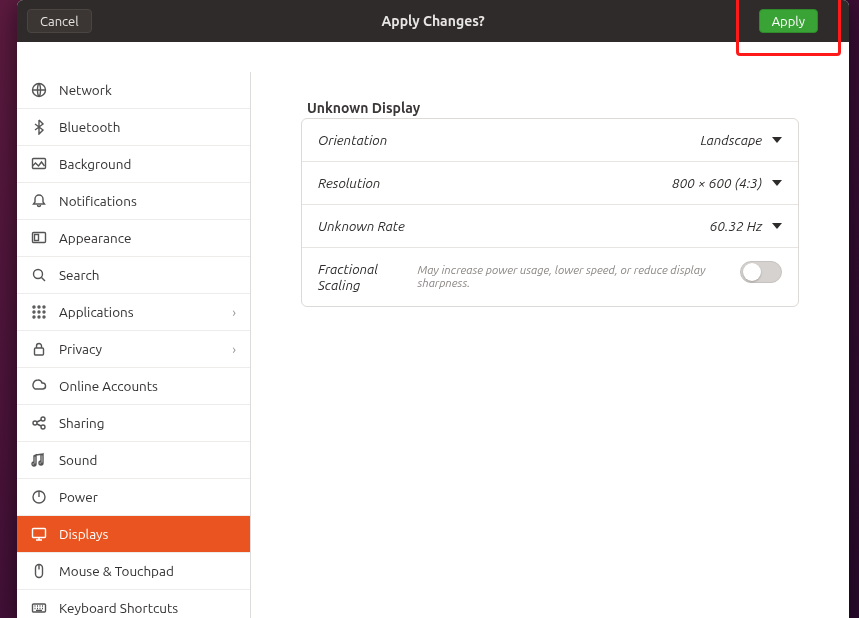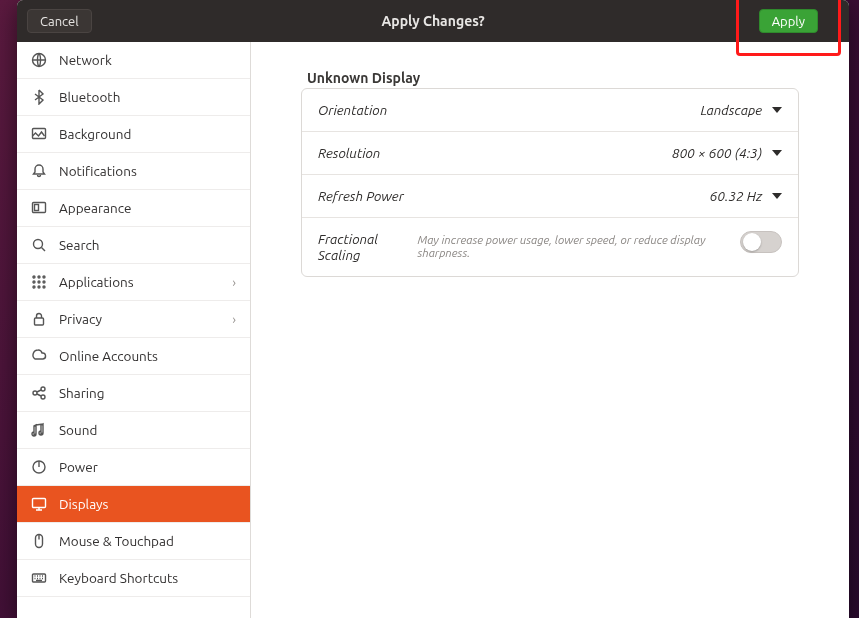--- a/index.html
+++ b/index.html
@@ -6,21 +6,21 @@
 body {
   width: 859px; height: 618px;
   background: linear-gradient(135deg, #5b1a3f 0%, #3d0e35 50%, #2a0b2e 100%);
   position: relative; overflow: hidden;
 }
 .window {
   position: absolute; left: 17px; top: 0; right: 10px; bottom: 0;
   background: #fff;
   border-radius: 6px 6px 0 0;
   box-shadow: 0 6px 24px rgba(0,0,0,.5);
-  display: flex; flex-direction: column; overflow: hidden;
+  display: flex; flex-direction: column; overflow: hidden; gap: 30px;
 }
 .headerbar {
   height: 42px; background: #2f2b2a; color: #e8e6e4;
   display: flex; align-items: center; justify-content: space-between;
   padding: 0 10px; flex: 0 0 auto;
 }
 .hb-title { font-size: 14px; font-weight: 600; position:absolute; left:0; right:0; text-align:center; pointer-events:none;}
 .hb-btn {
   background: #3b3634; color: #e8e6e4; border: 1px solid #4a4442;
   border-radius: 4px; padding: 4px 12px; font-size: 13px; cursor: pointer;
@@ -244,21 +244,21 @@
 
         <div class="row">
           <span>Resolution</span>
           <span class="row-right">
             <span>800 × 600 (4:3)</span>
             <span class="tri-down"></span>
           </span>
         </div>
 
         <div class="row">
-          <span>Refresh Power</span>
+          <span>Unknown Rate</span>
           <span class="row-right">
             <span>60.32 Hz</span>
             <span class="tri-down"></span>
           </span>
         </div>
 
         <div class="row" style="cursor:default">
           <span class="row-left">
             <span>Fractional Scaling</span>
             <span class="sub">May increase power usage, lower speed, or reduce display sharpness.</span>

